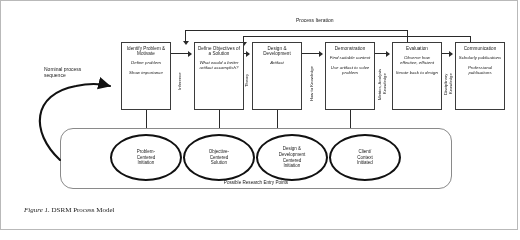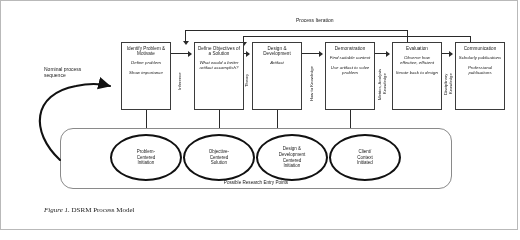--- a/index.html
+++ b/index.html
@@ -159,21 +159,21 @@
     width: 66px;
     font-size: 5px;
     line-height: 1.25;
     white-space: pre-line;
   }
   #nominal-curve { position: absolute; left: 18px; top: 60px; }
 
   
   #caption {
     position: absolute;
-    left: 44px; top: 206px;
+    left: 24px; top: 206px;
     font-family: "Liberation Serif", serif;
     font-size: 7px;
     color: #1a1a1a;
   }
   #caption .fig { font-style: italic; }
 </style>
 </head>
 <body>
 
 <div id="page">

